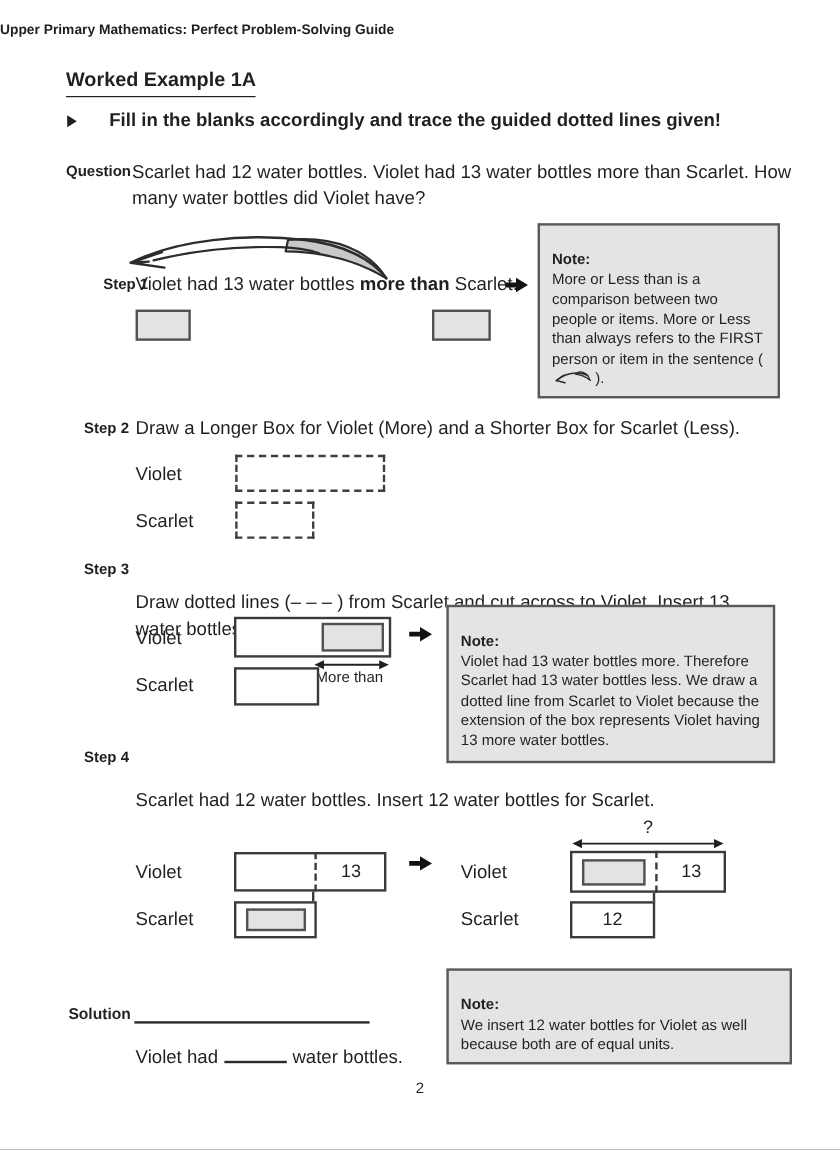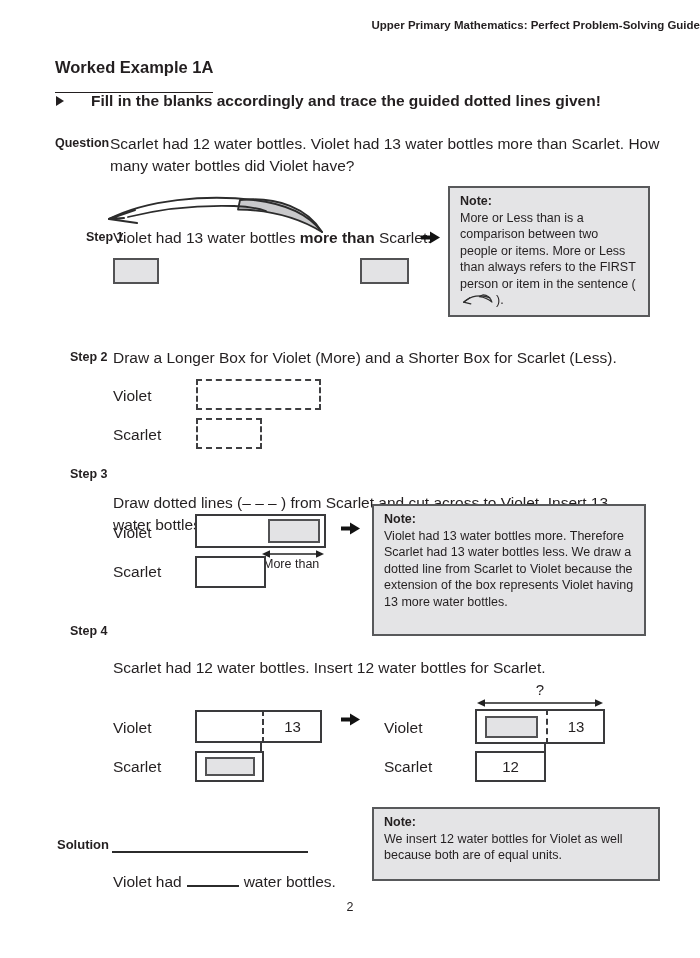--- a/index.html
+++ b/index.html
@@ -4,34 +4,34 @@
 <style>
   html,body{margin:0;padding:0;background:#9a9a9a;}
   #page{
     position:relative;width:700px;height:958px;background:#ffffff;
     font-family:"Liberation Sans",sans-serif;color:#231f20;margin:0 auto;
     overflow:hidden;
   }
   #page *{box-sizing:border-box;}
   .abs{position:absolute;}
   .bold{font-weight:bold;}
-  .header-title{top:19px;left:0;width:700px;text-align:right;font-size:11.5px;font-weight:bold;}
-  .page-title{left:55px;top:58px;font-size:16.5px;font-weight:bold;border-bottom:1.6px solid #231f20;padding-bottom:15px;}
+  .header-title{top:19px;left:0;width:700px;text-align:left;font-size:11.5px;font-weight:bold;}
+  .page-title{left:55px;top:58px;font-size:16.5px;font-weight:bold;border-bottom:1.6px solid #231f20;padding-bottom:3px;}
   .instruction{left:56px;top:92px;display:flex;align-items:center;gap:27px;font-size:15.5px;font-weight:bold;}
   .tri{width:0;height:0;border-left:8px solid #231f20;border-top:5.5px solid transparent;border-bottom:5.5px solid transparent;}
   .q-label{left:55px;top:136px;font-size:12.5px;font-weight:bold;}
   .q-text{left:110px;top:133px;width:556px;font-size:15.5px;line-height:21.5px;}
   .step-label{font-size:12.5px;font-weight:bold;white-space:nowrap;}
   .step-text{font-size:15.5px;line-height:21.5px;white-space:nowrap;}
   .step-text.wrap{white-space:normal;margin-top:28px;}
   .name-label{font-size:15.5px;}
   .box{background:#ffffff;border:2px solid #3a3a3c;}
   .shaded{background:#e3e3e5;border:2px solid #525254;}
   .dashedbox{background:#ffffff;border:2px dashed #3f3f41;}
-  .note{background:#e4e4e6;border:2px solid #58595b;padding:5px 10px 6px 10px;font-size:12.5px;line-height:16.5px;}
+  .note{background:#e4e4e6;border:2px solid #58595b;padding:20px 10px 6px 10px;font-size:12.5px;line-height:16.5px;}
   .note .note-title{font-weight:bold;display:block;}
   .vdash{border-left:2px dashed #3a3a3c;}
   .seg-val{position:absolute;top:0;height:100%;display:flex;align-items:center;justify-content:center;font-size:15px;text-align:center;}
   .center-val{width:100%;height:100%;display:flex;align-items:center;justify-content:center;font-size:15px;}
   .sol-label{left:57px;top:837px;font-size:13px;font-weight:bold;}
   .sol-line{left:112px;top:851px;width:196px;height:2px;background:#2b2b2b;}
   .sol-sentence{left:113px;top:873px;font-size:15.5px;}
   .blank{display:inline-block;width:52px;height:13px;border-bottom:2px solid #2b2b2b;margin:0 5px;}
   .footer{top:900px;left:0;width:700px;text-align:center;font-size:12.5px;}
   svg{display:block;}

